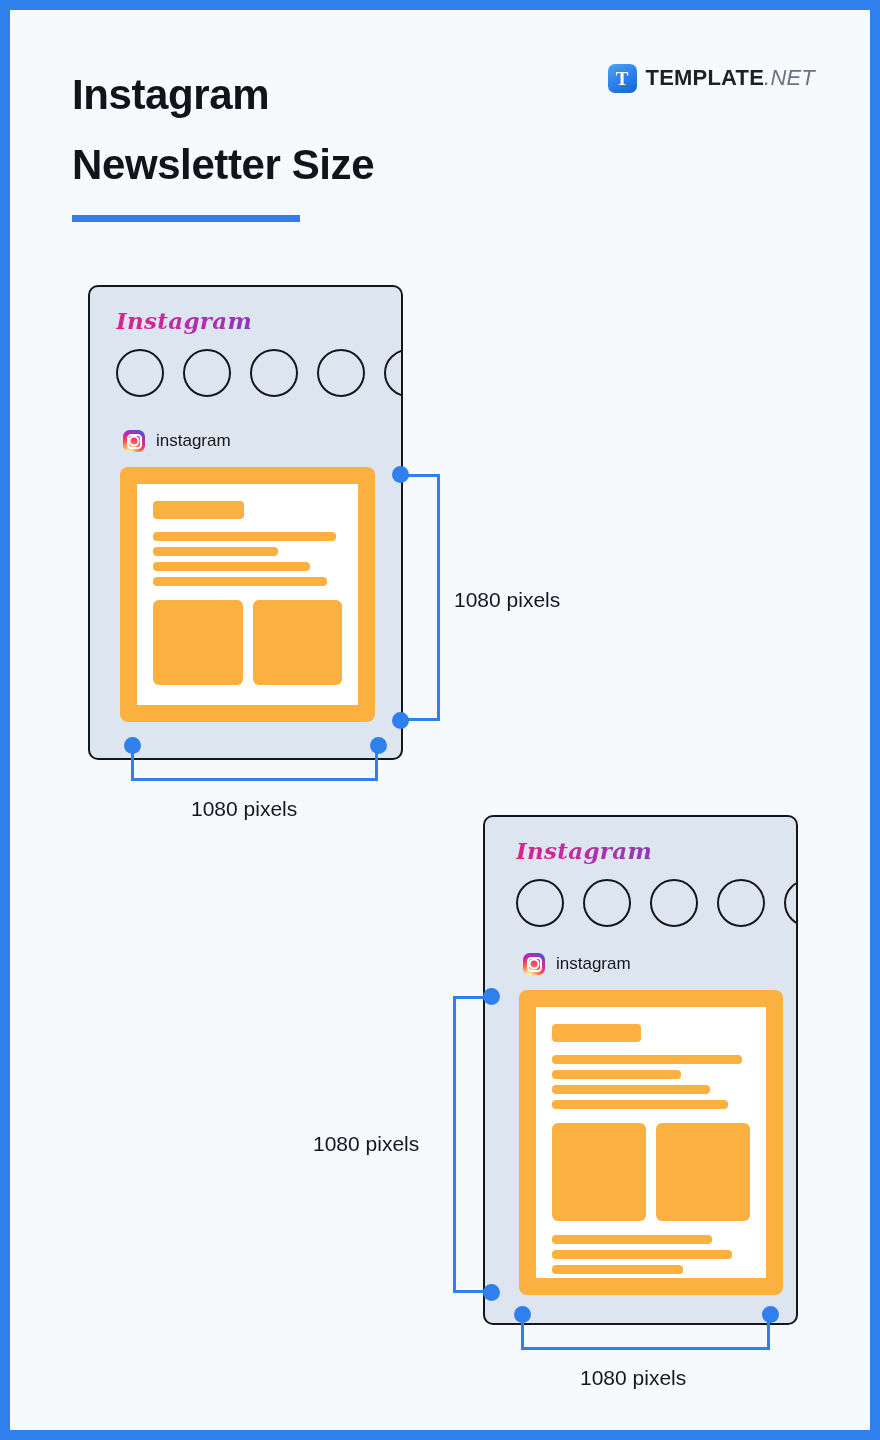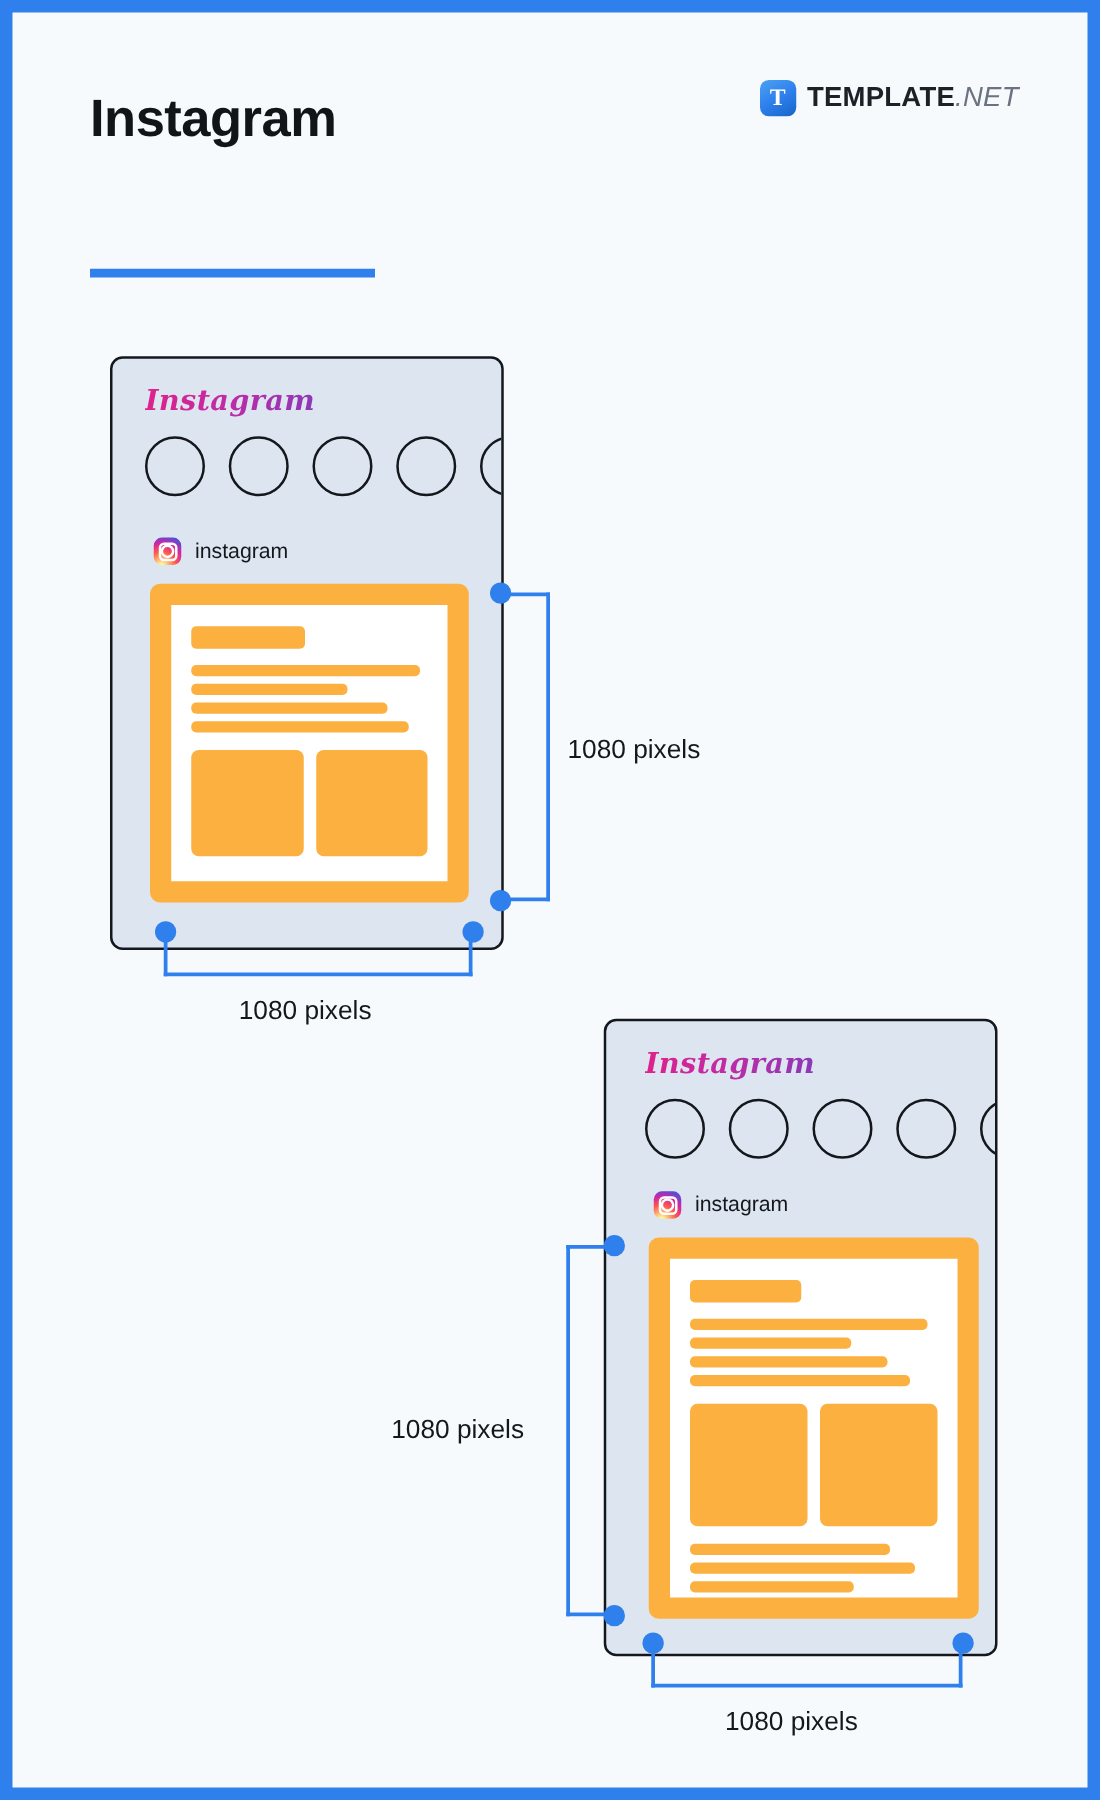--- a/index.html
+++ b/index.html
@@ -197,20 +197,21 @@
     font-family: "Liberation Sans", sans-serif;
   }
 </style>
 </head>
 <body>
 
 <div class="page">
 
   <div class="title">
     <div class="title-line">Instagram</div>
+    <div class="title-line">Newsletter Size</div>
   </div>
   <div class="title-rule"></div>
 
   <div class="brand">
     <div class="brand-mark">
       <span>T</span>
     </div>
     <div class="brand-text">
       <span class="brand-name">TEMPLATE</span>
       <span class="brand-tld">.NET</span>

